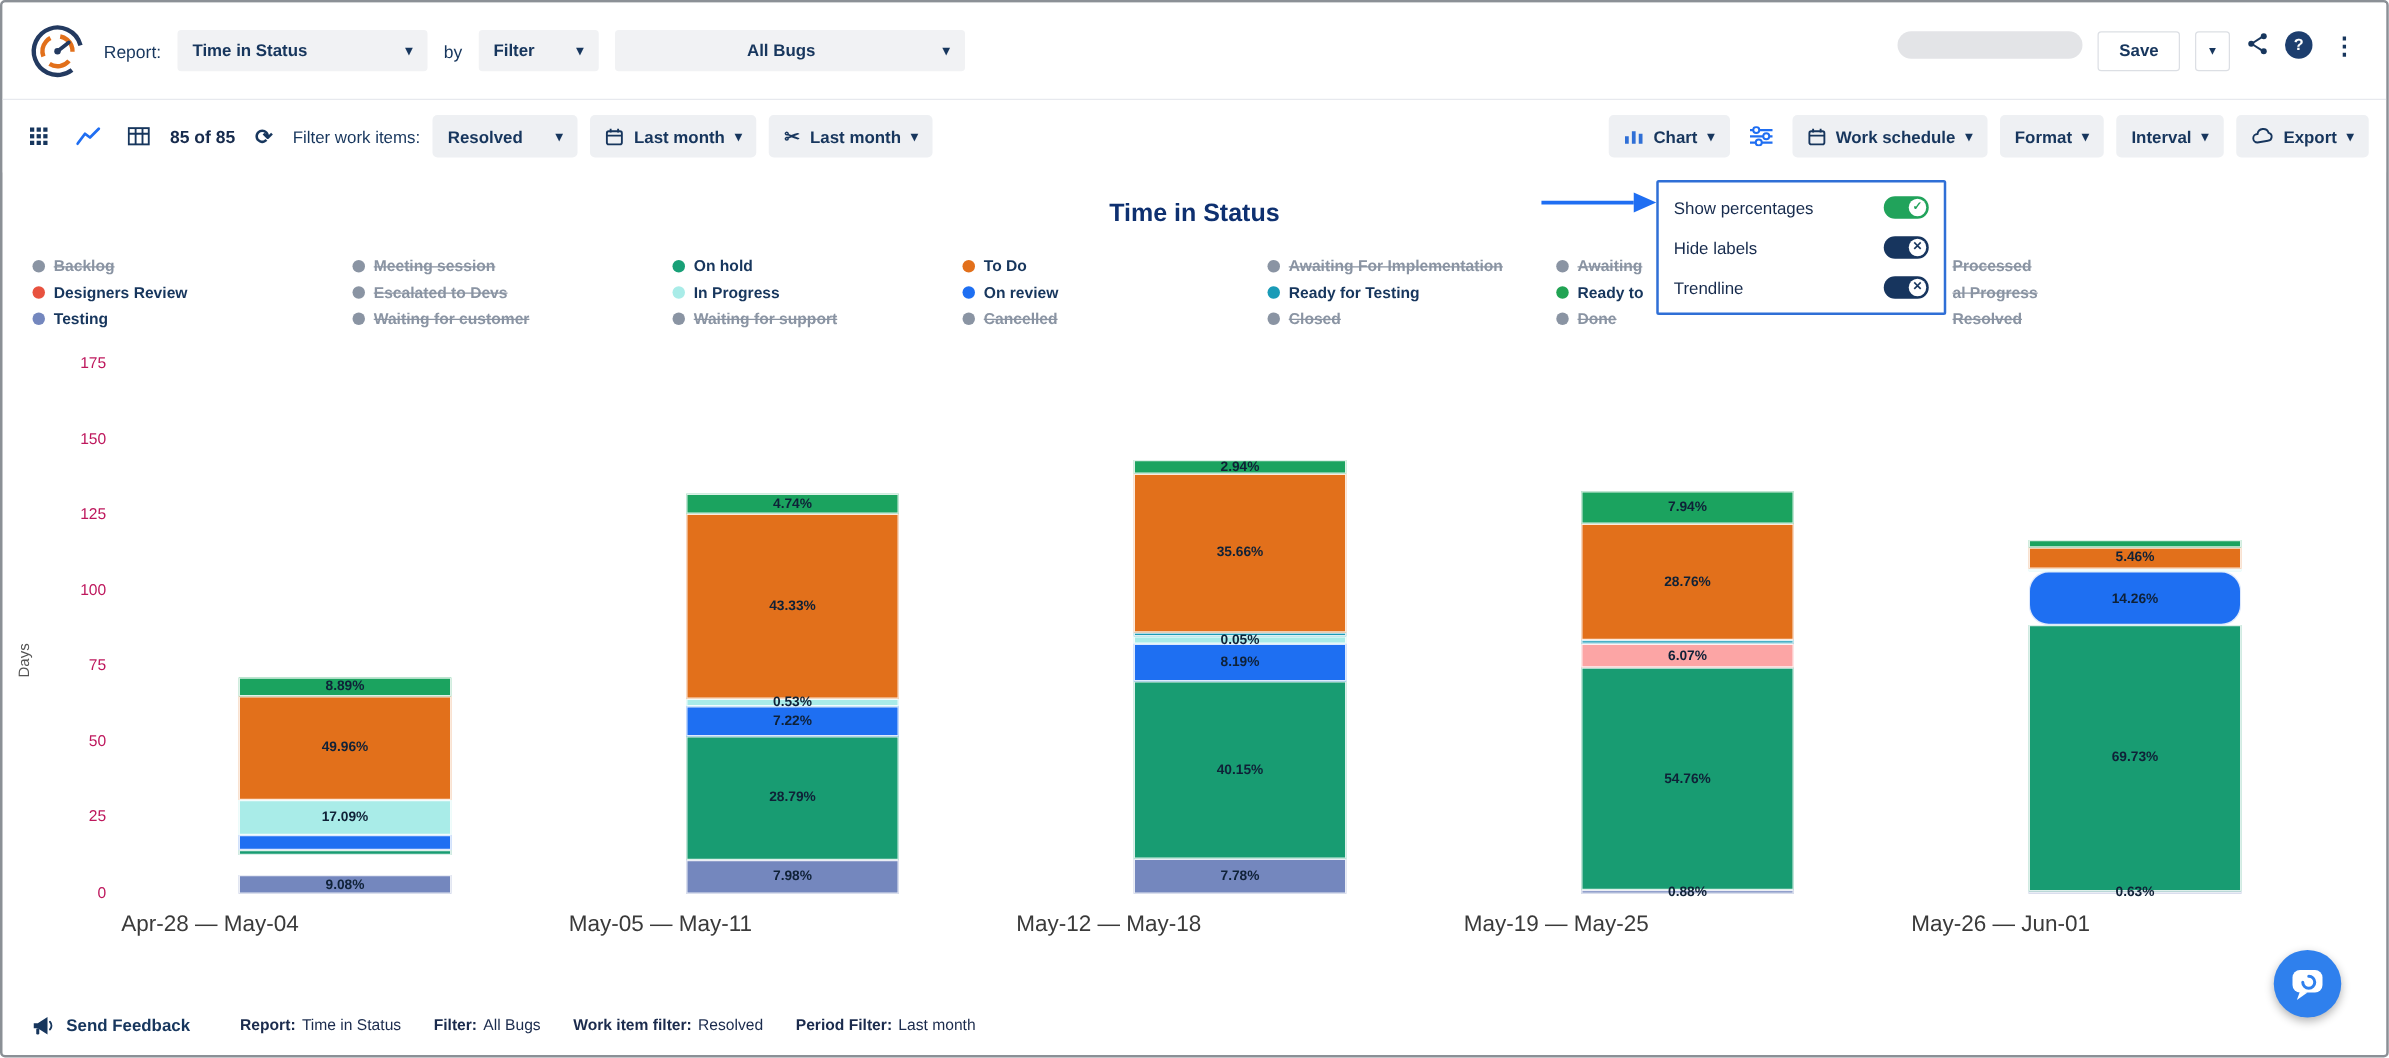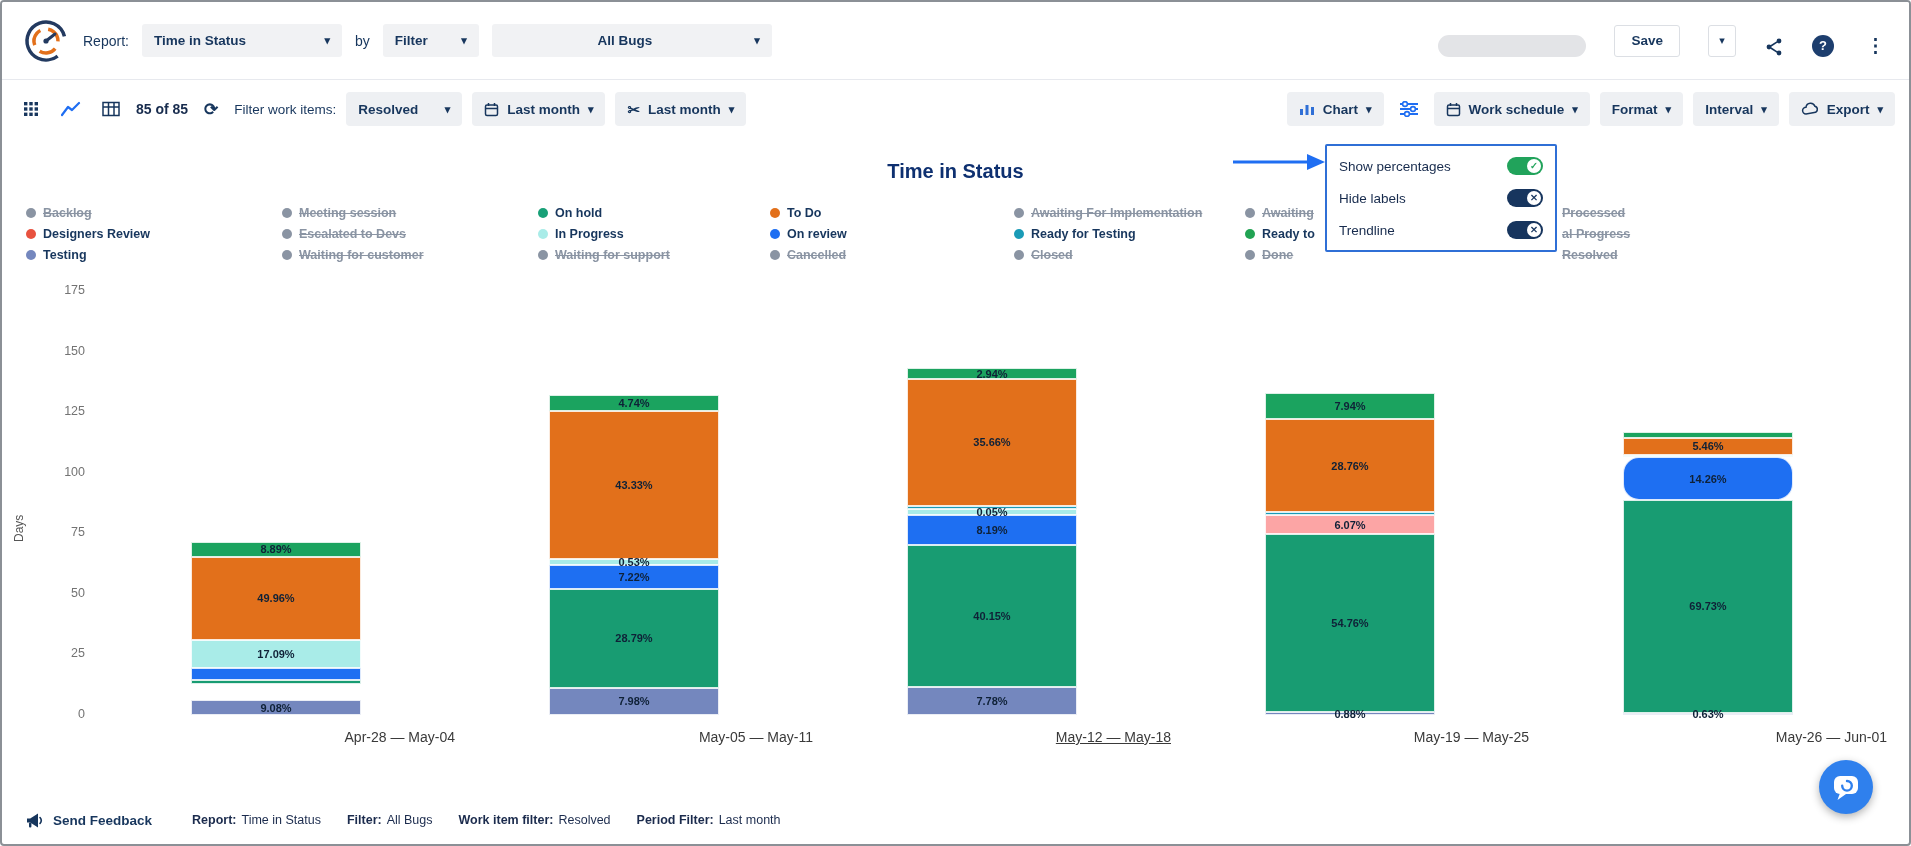--- a/index.html
+++ b/index.html
@@ -10,21 +10,21 @@
   }
   
   .header{position:absolute;top:0;left:0;right:0;height:78px;display:flex;align-items:center;
           padding:0 20px;gap:13px;border-bottom:1px solid #e7e9ee;background:#fff;box-sizing:border-box;}
   .hdr-label{font-size:14px;color:#17365d;}
   .hdr-select{background:#f1f2f4;border-radius:3px;height:33px;display:flex;align-items:center;
               padding:0 12px;font-weight:600;font-size:13.5px;color:#17365d;gap:8px;cursor:pointer;box-sizing:border-box;}
   .hdr-select .chev{font-size:11px;color:#17365d;margin-left:auto;}
   .w200{width:200px;} .w96{width:96px;} .w280{width:280px;}
   .center span.val{flex:1;text-align:center;}
-  .hdr-right{margin-left:auto;display:flex;align-items:flex-end;gap:28px;}
+  .hdr-right{margin-left:auto;display:flex;align-items:flex-start;gap:12px;}
   .skeleton{width:148px;height:22px;border-radius:11px;background:#e3e4e7;}
   .save-btn{background:#fff;border:1px solid #dcdfe4;border-radius:3px;height:32px;padding:0 16px;
             font-weight:700;font-size:13.5px;color:#17365d;font-family:inherit;cursor:pointer;}
   .save-chev{background:#fff;border:1px solid #dcdfe4;border-radius:3px;height:32px;width:28px;
              font-size:11px;color:#17365d;cursor:pointer;}
   .circle-btn{width:22px;height:22px;border-radius:50%;background:#1d3e6e;color:#fff;display:flex;
               align-items:center;justify-content:center;font-size:13px;font-weight:700;cursor:pointer;}
   .kebab{font-size:19px;font-weight:700;color:#17365d;cursor:pointer;padding:0 4px;}
   .plain-icon{background:none;border:none;cursor:pointer;display:flex;align-items:center;padding:0;}
   
@@ -43,29 +43,29 @@
   
   .chart-title{position:absolute;top:158px;left:0;width:100%;text-align:center;
                font-size:20px;font-weight:700;color:#0e3070;z-index:2;}
   .legend{position:absolute;left:0;top:200px;width:100%;height:66px;z-index:5;}
   .legend-col{position:absolute;top:0;}
   .legend-item{display:flex;align-items:center;gap:7px;height:21px;font-size:12.5px;font-weight:700;
                color:#17365d;cursor:pointer;white-space:nowrap;}
   .legend-item.struck{color:#8a94a3;text-decoration:line-through;}
   .legend-dot{width:10px;height:10px;border-radius:50%;flex:0 0 auto;}
   .plot-wrap{position:absolute;left:95px;top:289px;width:1790px;height:424px;z-index:1;}
-  .ytick{position:absolute;left:-62px;width:50px;text-align:right;font-size:12.5px;color:#737373;}
+  .ytick{position:absolute;left:-62px;width:50px;text-align:right;font-size:12.5px;color:#be185d;}
   .y-title{position:absolute;left:10px;top:540px;transform:rotate(-90deg);transform-origin:left top;
            font-size:12px;color:#555;z-index:2;}
   .bar{position:absolute;bottom:0;width:170px;display:flex;flex-direction:column-reverse;}
   .seg{position:relative;width:100%;box-sizing:border-box;border:1px solid rgba(255,255,255,0.85);}
   .seg-label{position:absolute;left:50%;top:50%;transform:translate(-50%,-50%);font-size:11px;
              font-weight:700;color:#0f2137;white-space:nowrap;z-index:4;}
   .x-axis{position:absolute;left:95px;top:727px;width:1790px;height:20px;}
-  .xlabel{position:absolute;top:0;width:358px;text-align:right;font-size:14px;color:#3a3a3a;}
+  .xlabel{position:absolute;top:0;width:358px;text-align:left;font-size:18px;color:#3a3a3a;}
   
   .settings-popup{position:absolute;left:1323px;top:142px;width:232px;background:#fff;
                   border:2px solid #2f6fd6;border-radius:2px;padding:4px 12px;z-index:30;box-sizing:border-box;}
   .settings-row{display:flex;align-items:center;justify-content:space-between;height:32px;gap:16px;}
   .settings-row .lbl{font-size:13.5px;color:#172b4d;}
   .toggle{width:36px;height:18px;border-radius:9px;position:relative;display:inline-block;cursor:pointer;flex:0 0 auto;}
   .toggle .knob{position:absolute;right:2px;top:2px;width:14px;height:14px;border-radius:50%;background:#fff;
                 font-size:9.5px;font-weight:700;display:flex;align-items:center;justify-content:center;line-height:1;}
   .toggle.on{background:#21a35b;} .toggle.on .knob{color:#21a35b;}
   .toggle.off{background:#17355e;} .toggle.off .knob{color:#17355e;}
@@ -425,21 +425,21 @@
       <div class="seg" style="height: 2.9px; background: rgb(169, 236, 232);"></div>
       <div class="seg" style="height: 16.2px; background: rgb(226, 112, 27);">
         <span class="seg-label">5.46%</span>
       </div>
       <div class="seg" style="height: 6.1px; background: rgb(27, 163, 95);"></div>
     </div>
   </div>
 <div class="x-axis">
     <div class="xlabel" style="left: 0px;">Apr-28 — May-04</div>
     <div class="xlabel" style="left: 358px;">May-05 — May-11</div>
-    <div class="xlabel" style="left: 716px; text-decoration: underline;">May-12 — May-18</div>
+    <div class="xlabel" style="left: 716px;">May-12 — May-18</div>
     <div class="xlabel" style="left: 1074px;">May-19 — May-25</div>
     <div class="xlabel" style="left: 1432px;">May-26 — Jun-01</div>
   </div>
 
 <svg class="annot-arrow" width="92" height="22">
   <line x1="0" y1="11" x2="74" y2="11" stroke="#1f6ef2" stroke-width="3"></line>
   <polygon points="74,3 92,11 74,19" fill="#1f6ef2"></polygon>
 </svg>
 <div class="settings-popup">
   <div>

